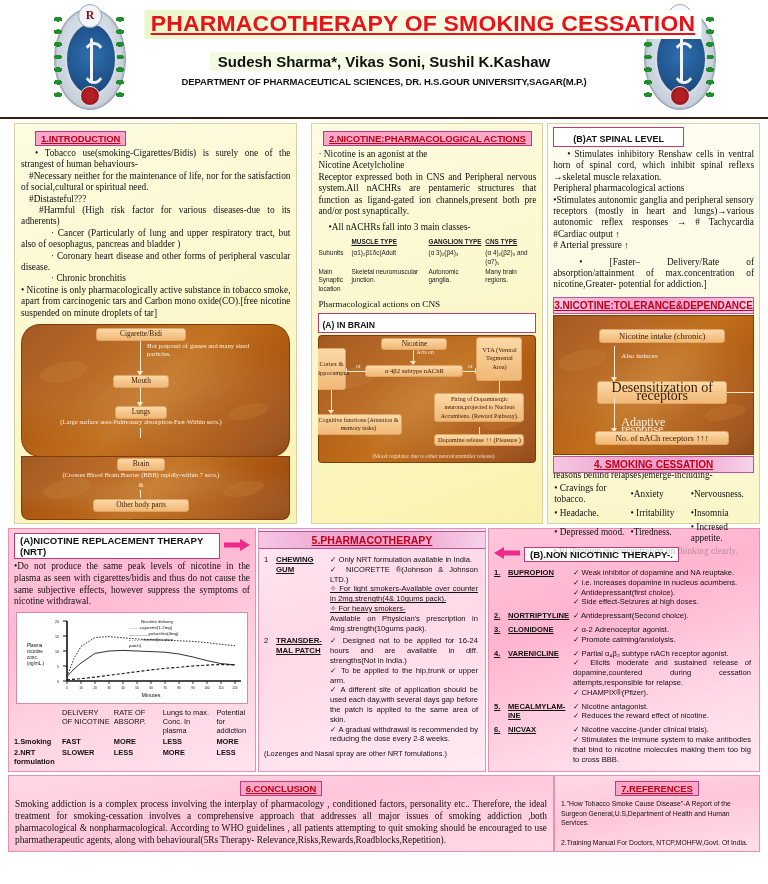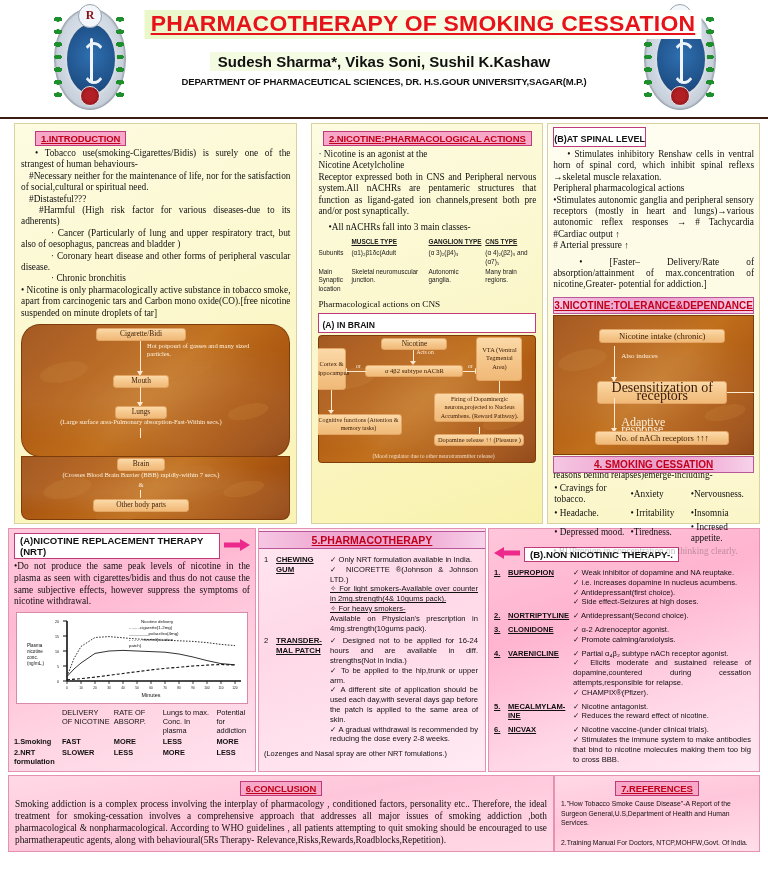--- a/index.html
+++ b/index.html
@@ -332,21 +332,21 @@
         <div class="arrowline" style="left:181px;top:46px;width:1px;height:14px;"></div>
         <div class="node" style="left:116px;top:58px;width:90px;font-size:6px;">Firing of Dopaminergic neurons,projected to Nucleus Accumbens. (Reward Pathway).</div>
         <div class="arrowline" style="left:161px;top:92px;width:1px;height:8px;"></div>
         <div class="node" style="left:116px;top:99px;width:90px;font-size:6.4px;">Dopamine release ↑↑ (Pleasure )</div>
         <div class="cap" style="left:30px;top:118px;width:170px;font-size:5.6px;opacity:.85;">(Mood regulator due to other neurotransmitter release)</div>
       </div>
     </div>
 
     <div class="col-right panel">
 
-      <div style="border:1px solid #c0397a;background:#fff;display:inline-block;padding:0 0;text-align:right;">
+      <div style="border:1px solid #c0397a;background:#fff;display:inline-block;padding:0 19px;text-align:right;">
         <span style="font-family:'Liberation Sans',sans-serif;font-weight:bold;font-size:9px;color:#111;">(B)AT SPINAL LEVEL</span>
       </div>
 
       <div class="body-text" style="margin-top:2px;">
         <div style="text-indent:14px;">• Stimulates inhibitory Renshaw cells in ventral horn of spinal cord, which inhibit spinal reflexs →skeletal muscle relaxation.</div>
         <div>Peripheral pharmacological actions</div>
         <div>•Stimulates autonomic ganglia and peripheral sensory receptors (mostly in heart and lungs)→various autonomic reflex responses → # Tachycardia      #Cardiac output ↑</div>
         <div># Arterial pressure ↑</div>
         <div style="text-indent:26px;margin-top:5px;">• [Faster– Delivery/Rate of absorption/attainment of max.concentration of nicotine,Greater- potential for addiction.]</div>
       </div>

